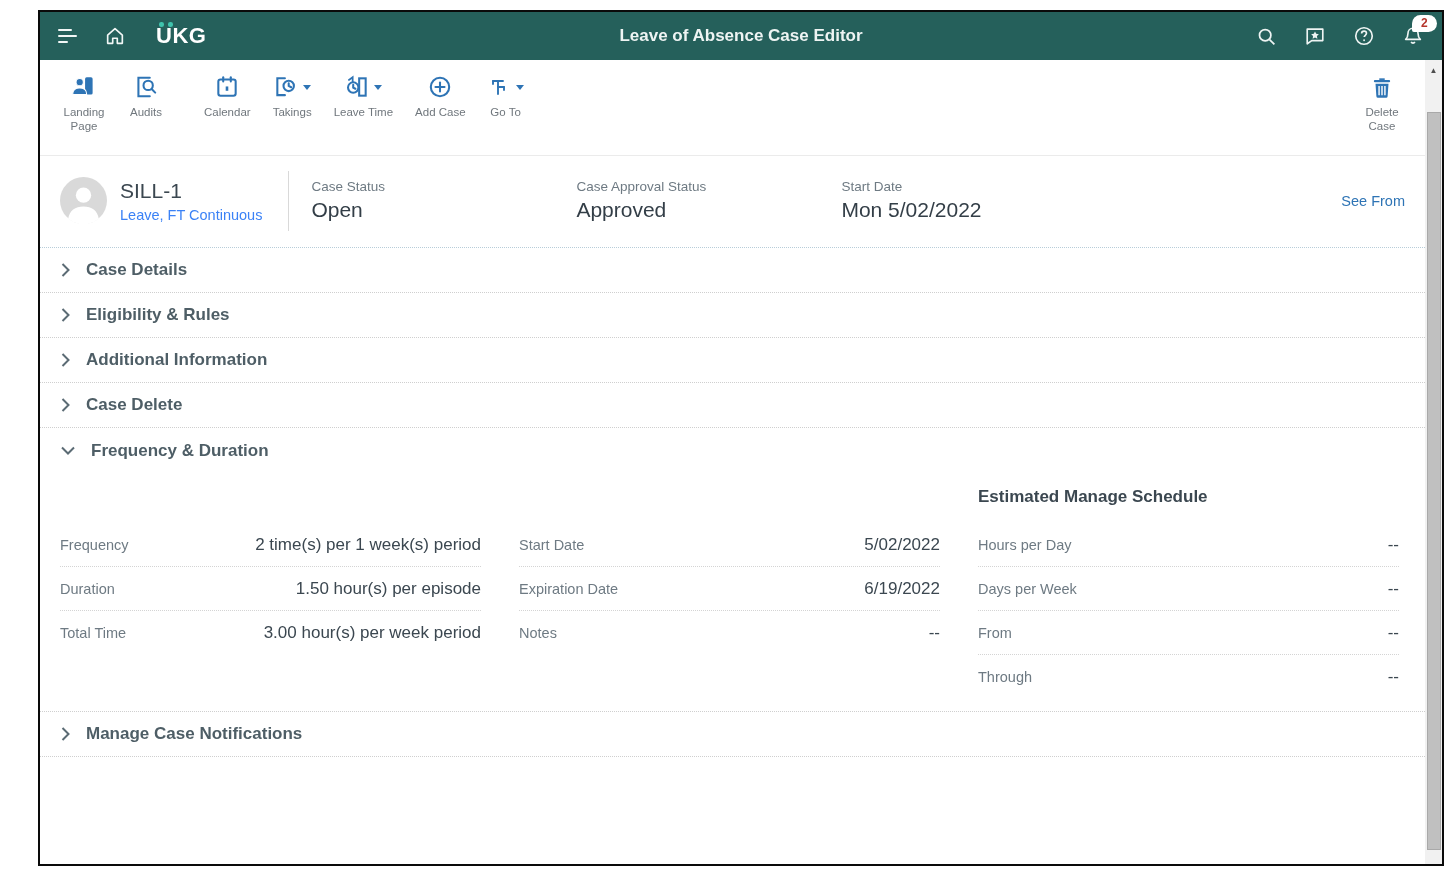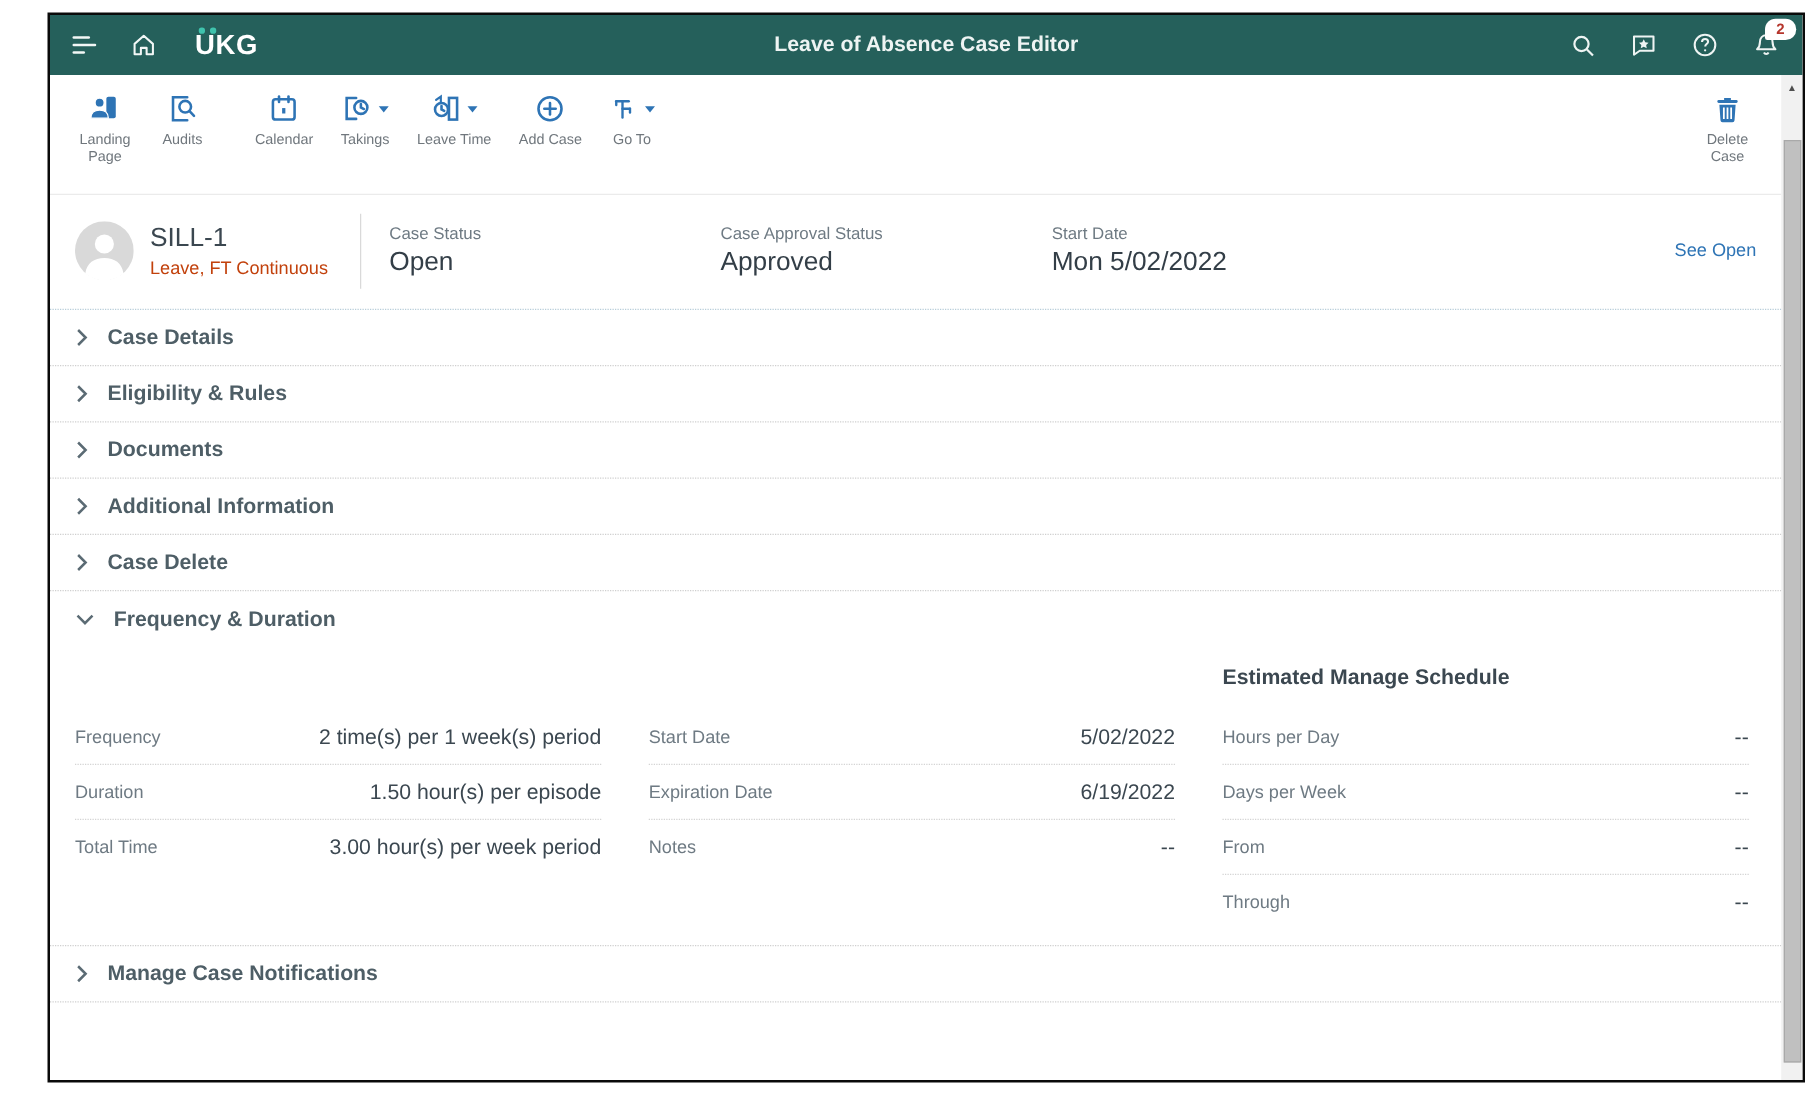--- a/index.html
+++ b/index.html
@@ -30,21 +30,21 @@
   .tool .lbl { font-size:11.5px; color:#70777d; text-align:center; line-height:1.2; }
   .tool.narrow { max-width:48px; }
   .tool.cal-gap { margin-left:20px; }
   .tool.delete { margin-left:auto; max-width:46px; }
   .caret { width:0; height:0; border-left:4.5px solid transparent; border-right:4.5px solid transparent; border-top:5.5px solid #2e74b5; margin-left:4px; }
 
   
   .summary { display:flex; align-items:center; padding:12px 20px 14px 20px; height:92px; border-bottom:1px dotted #b8cdd9; }
   .idblock { margin-left:13px; }
   .case-id { font-size:21px; color:#3b4750; }
-  .case-sub { font-size:14.5px; color:#c2410c; margin-top:4px; }
+  .case-sub { font-size:14.5px; color:#3b82f6; margin-top:4px; }
   .vdiv { width:1px; height:60px; background:#d9d9d9; margin:0 22px 0 26px; }
   .field { width:265px; }
   .field .flabel { font-size:13.5px; color:#6e7a83; }
   .field .fvalue { font-size:21px; color:#333e47; margin-top:4px; white-space:nowrap; }
   .see-more { margin-left:auto; color:#2e74b5; font-size:14.5px; background:none; border:none; cursor:pointer; white-space:nowrap; }
 
   
   .acc-row { height:45px; display:flex; align-items:center; gap:15px; padding:0 20px; border-bottom:1px dotted #cfcfcf; cursor:pointer; background:none; width:100%; border-left:none; border-right:none; border-top:none; text-align:left; }
   .acc-title { font-size:17px; font-weight:bold; color:#4e5e66; }
   .acc-row.expanded { border-bottom:none; }
@@ -234,40 +234,34 @@
         <div class="fvalue">Open</div>
       </div>
       <div class="field">
         <div class="flabel">Case Approval Status</div>
         <div class="fvalue">Approved</div>
       </div>
       <div class="field">
         <div class="flabel">Start Date</div>
         <div class="fvalue">Mon 5/02/2022</div>
       </div>
-      <button class="see-more">See Open</button>
+      <button class="see-more">See From</button>
     </div>
 
     <button class="acc-row">
       <svg width="11" height="16" viewBox="0 0 10 16" fill="none" stroke="#5b6b74" stroke-width="2">
           <polyline points="2,2 8,8 2,14"></polyline>
         </svg>
       <span class="acc-title">Case Details</span>
     </button>
     <button class="acc-row">
       <svg width="11" height="16" viewBox="0 0 10 16" fill="none" stroke="#5b6b74" stroke-width="2">
           <polyline points="2,2 8,8 2,14"></polyline>
         </svg>
       <span class="acc-title">Eligibility &amp; Rules</span>
-    </button>
-    <button class="acc-row">
-      <svg width="11" height="16" viewBox="0 0 10 16" fill="none" stroke="#5b6b74" stroke-width="2">
-          <polyline points="2,2 8,8 2,14"></polyline>
-        </svg>
-      <span class="acc-title">Documents</span>
     </button>
     <button class="acc-row">
       <svg width="11" height="16" viewBox="0 0 10 16" fill="none" stroke="#5b6b74" stroke-width="2">
           <polyline points="2,2 8,8 2,14"></polyline>
         </svg>
       <span class="acc-title">Additional Information</span>
     </button>
     <button class="acc-row">
       <svg width="11" height="16" viewBox="0 0 10 16" fill="none" stroke="#5b6b74" stroke-width="2">
           <polyline points="2,2 8,8 2,14"></polyline>

